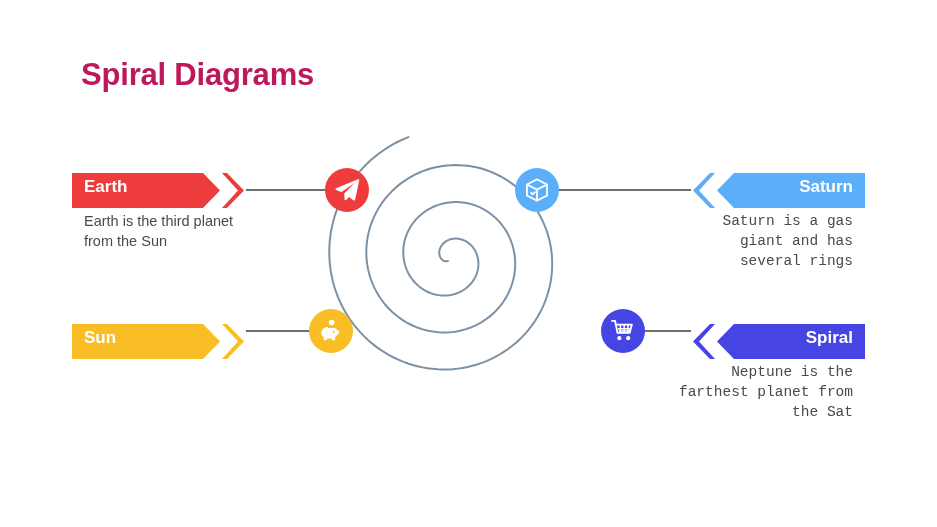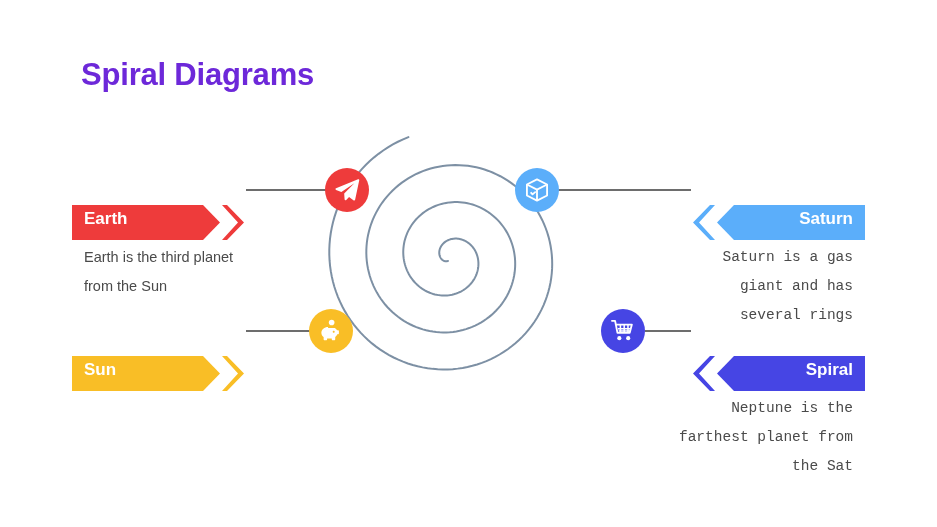--- a/index.html
+++ b/index.html
@@ -66,21 +66,20 @@
   .block-left  { left: 72px; }
   .block-right { left: 673px; }
   .row-top    { top: 173px; }
   .row-bottom { top: 324px; }
 
   .banner {
     position: relative;
     height: 26px;
     display: flex;
     align-items: center;
-    margin-top: 32px;
   }
   
   .banner-body {
     position: absolute;
     top: 0;
     height: 35px;
   }
   .banner-right-arrow .banner-body {
     left: 0;
     width: 148px;
@@ -129,32 +128,32 @@
   }
   .banner-left-arrow .banner-label {
     width: 180px;
     padding-right: 0;
     text-align: right;
   }
 
   .caption {
     margin-top: 12px;
     font-size: 14.5px;
-    line-height: 29px;
+    line-height: 20px;
     color: #4A4A4A;
   }
   .caption-left  { text-align: left;  padding-left: 12px; }
   .caption-right { text-align: right; padding-right: 12px; font-family: Liberation Mono, monospace; }
 </style>
 </head>
 <body>
 
 <div id="slide" style="background: rgb(255, 255, 255);">
 
-  <div id="page-title" style="color: #6d28d9; text-align: center;">Spiral Diagrams</div>
+  <div id="page-title" style="color: #be185d; text-align: center;">Spiral Diagrams</div>
 
   <svg id="spiral-canvas" viewBox="0 0 937 527">
     <g>
       <path id="spiral-path" fill="none" stroke="#7D90A4" stroke-width="2" stroke-linecap="round" d="M448.00 260.92 L447.71 261.04L447.41 261.14L447.09 261.22L446.76 261.27L446.42 261.31L446.07 261.31L445.72 261.29L445.36 261.25L444.99 261.18L444.62 261.09L444.25 260.96L443.88 260.81L443.52 260.63L443.15 260.43L442.80 260.19L442.45 259.93L442.11 259.65L441.78 259.33L441.47 258.99L441.16 258.63L440.88 258.24L440.61 257.82L440.37 257.38L440.14 256.92L439.93 256.44L439.76 255.93L439.60 255.41L439.47 254.87L439.37 254.31L439.30 253.74L439.26 253.15L439.26 252.55L439.28 251.94L439.34 251.33L439.43 250.70L439.56 250.08L439.72 249.44L439.92 248.81L440.16 248.18L440.43 247.55L440.74 246.93L441.08 246.31L441.47 245.70L441.89 245.11L442.34 244.52L442.84 243.95L443.37 243.41L443.93 242.87L444.53 242.37L445.16 241.88L445.83 241.42L446.52 240.99L447.25 240.59L448.01 240.22L448.79 239.88L449.60 239.58L450.44 239.32L451.30 239.09L452.18 238.90L453.07 238.76L453.99 238.66L454.92 238.60L455.87 238.58L456.82 238.62L457.79 238.70L458.76 238.82L459.73 239.00L460.71 239.23L461.68 239.50L462.66 239.83L463.62 240.21L464.58 240.63L465.53 241.11L466.46 241.64L467.37 242.22L468.27 242.85L469.15 243.52L470.00 244.25L470.82 245.02L471.62 245.84L472.38 246.71L473.11 247.62L473.80 248.57L474.45 249.56L475.06 250.59L475.62 251.66L476.14 252.77L476.61 253.91L477.04 255.09L477.40 256.29L477.72 257.52L477.98 258.77L478.18 260.05L478.32 261.35L478.41 262.66L478.43 263.99L478.39 265.33L478.28 266.67L478.11 268.03L477.88 269.38L477.58 270.74L477.22 272.09L476.79 273.43L476.29 274.76L475.73 276.08L475.10 277.38L474.40 278.66L473.64 279.92L472.82 281.15L471.93 282.35L470.98 283.52L469.97 284.65L468.90 285.74L467.78 286.79L466.59 287.79L465.35 288.75L464.06 289.65L462.72 290.50L461.33 291.29L459.90 292.02L458.42 292.69L456.90 293.29L455.35 293.83L453.76 294.30L452.14 294.70L450.49 295.02L448.81 295.27L447.12 295.44L445.40 295.54L443.68 295.56L441.94 295.50L440.19 295.35L438.44 295.13L436.69 294.82L434.95 294.43L433.21 293.95L431.49 293.40L429.78 292.76L428.09 292.04L426.43 291.24L424.80 290.35L423.20 289.39L421.63 288.34L420.10 287.22L418.62 286.02L417.19 284.75L415.80 283.41L414.47 281.99L413.20 280.51L412.00 278.96L410.85 277.35L409.78 275.67L408.78 273.94L407.85 272.15L407.00 270.32L406.23 268.43L405.54 266.50L404.94 264.53L404.43 262.53L404.01 260.49L403.68 258.42L403.44 256.32L403.30 254.21L403.25 252.08L403.30 249.94L403.46 247.79L403.71 245.63L404.05 243.48L404.50 241.34L405.06 239.21L405.71 237.09L406.46 235.00L407.31 232.93L408.25 230.89L409.30 228.88L410.44 226.92L411.68 224.99L413.01 223.12L414.43 221.30L415.94 219.54L417.54 217.84L419.22 216.21L420.98 214.64L422.83 213.16L424.74 211.74L426.73 210.42L428.79 209.17L430.91 208.02L433.10 206.96L435.34 206.00L437.63 205.13L439.98 204.37L442.36 203.71L444.79 203.15L447.25 202.71L449.73 202.38L452.25 202.16L454.78 202.05L457.33 202.06L459.88 202.18L462.44 202.42L465.00 202.78L467.55 203.26L470.09 203.86L472.60 204.57L475.10 205.40L477.57 206.35L480.00 207.41L482.39 208.59L484.73 209.88L487.03 211.28L489.27 212.80L491.44 214.42L493.55 216.14L495.59 217.97L497.55 219.89L499.43 221.91L501.23 224.03L502.93 226.23L504.54 228.52L506.05 230.88L507.46 233.33L508.76 235.84L509.95 238.43L511.03 241.07L511.98 243.78L512.82 246.53L513.54 249.33L514.13 252.18L514.59 255.05L514.92 257.96L515.13 260.90L515.19 263.85L515.13 266.81L514.93 269.78L514.59 272.74L514.12 275.71L513.51 278.65L512.77 281.58L511.89 284.49L510.87 287.36L509.72 290.20L508.44 292.99L507.03 295.73L505.49 298.41L503.82 301.03L502.03 303.58L500.12 306.06L498.09 308.46L495.95 310.77L493.69 312.99L491.33 315.12L488.86 317.14L486.30 319.06L483.64 320.87L480.90 322.55L478.06 324.12L475.15 325.57L472.17 326.88L469.12 328.07L466.01 329.12L462.84 330.03L459.62 330.79L456.36 331.42L453.06 331.90L449.73 332.22L446.38 332.40L443.01 332.43L439.63 332.30L436.25 332.02L432.88 331.59L429.51 331.00L426.17 330.25L422.84 329.36L419.56 328.31L416.31 327.11L413.11 325.75L409.96 324.25L406.87 322.61L403.85 320.81L400.91 318.88L398.04 316.81L395.26 314.60L392.58 312.27L389.99 309.80L387.52 307.22L385.15 304.51L382.90 301.69L380.77 298.76L378.78 295.73L376.91 292.60L375.18 289.38L373.60 286.08L372.16 282.69L370.87 279.23L369.73 275.71L368.76 272.13L367.94 268.49L367.29 264.81L366.80 261.09L366.48 257.35L366.33 253.58L366.35 249.79L366.54 246.00L366.90 242.20L367.44 238.42L368.15 234.65L369.03 230.91L370.08 227.20L371.30 223.53L372.69 219.91L374.25 216.34L375.98 212.84L377.86 209.40L379.91 206.05L382.11 202.78L384.46 199.61L386.97 196.53L389.62 193.57L392.40 190.71L395.32 187.98L398.37 185.37L401.55 182.90L404.84 180.57L408.25 178.38L411.76 176.34L415.37 174.46L419.07 172.74L422.86 171.18L426.73 169.79L430.66 168.57L434.66 167.53L438.71 166.67L442.81 165.99L446.95 165.49L451.12 165.18L455.31 165.06L459.51 165.13L463.72 165.39L467.92 165.84L472.11 166.48L476.28 167.31L480.42 168.33L484.52 169.55L488.57 170.94L492.56 172.53L496.49 174.30L500.35 176.25L504.13 178.38L507.81 180.68L511.40 183.15L514.88 185.79L518.25 188.60L521.50 191.56L524.62 194.67L527.60 197.93L530.44 201.32L533.14 204.86L535.67 208.52L538.05 212.30L540.26 216.20L542.29 220.20L544.15 224.30L545.82 228.49L547.31 232.76L548.61 237.11L549.71 241.52L550.61 245.99L551.32 250.51L551.82 255.07L552.11 259.66L552.20 264.27L552.08 268.89L551.75 273.51L551.21 278.12L550.46 282.72L549.50 287.28L548.33 291.82L546.96 296.30L545.38 300.74L543.60 305.10L541.62 309.40L539.44 313.61L537.06 317.72L534.50 321.74L531.75 325.64L528.82 329.43L525.72 333.09L522.45 336.62L519.01 340.00L515.41 343.23L511.66 346.31L507.77 349.22L503.74 351.95L499.58 354.51L495.30 356.89L490.90 359.07L486.40 361.06L481.81 362.85L477.13 364.43L472.36 365.80L467.53 366.96L462.65 367.90L457.71 368.63L452.73 369.13L447.72 369.40L442.70 369.45L437.66 369.27L432.63 368.87L427.60 368.24L422.60 367.37L417.63 366.29L412.71 364.97L407.83 363.43L403.03 361.67L398.29 359.69L393.64 357.49L389.08 355.08L384.62 352.46L380.28 349.63L376.05 346.61L371.96 343.39L368.01 339.98L364.21 336.39L360.57 332.62L357.09 328.68L353.79 324.58L350.66 320.33L347.73 315.93L344.99 311.39L342.45 306.72L340.12 301.93L338.01 297.03L336.11 292.03L334.44 286.94L332.99 281.76L331.78 276.52L330.80 271.21L330.06 265.85L329.57 260.45L329.31 255.02L329.30 249.58L329.54 244.13L330.02 238.68L330.75 233.25L331.73 227.85L332.95 222.48L334.42 217.16L336.13 211.90L338.07 206.72L340.26 201.61L342.67 196.60L345.32 191.69L348.19 186.90L351.28 182.23L354.59 177.69L358.10 173.30L361.82 169.06L365.73 164.99L369.83 161.09L374.11 157.37L378.56 153.84L383.18 150.50L387.95 147.38L392.87 144.46L397.93 141.76L403.11 139.29L408.42 137.05"></path>
     </g>
     <g>
       <line x1="246" y1="190" x2="327" y2="190" stroke="#3C3C3C" stroke-width="1.4"></line>
       <line x1="246" y1="331" x2="311" y2="331" stroke="#3C3C3C" stroke-width="1.4"></line>
       <line x1="557" y1="190" x2="691" y2="190" stroke="#3C3C3C" stroke-width="1.4"></line>
       <line x1="645" y1="331" x2="691" y2="331" stroke="#3C3C3C" stroke-width="1.4"></line>

